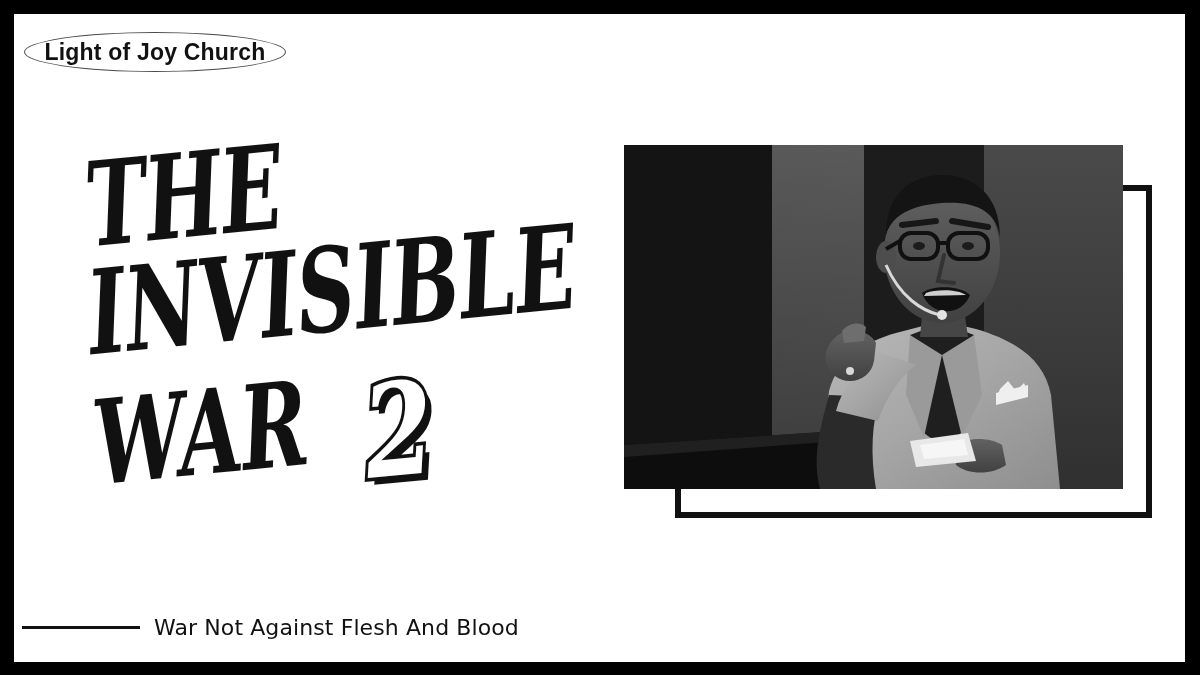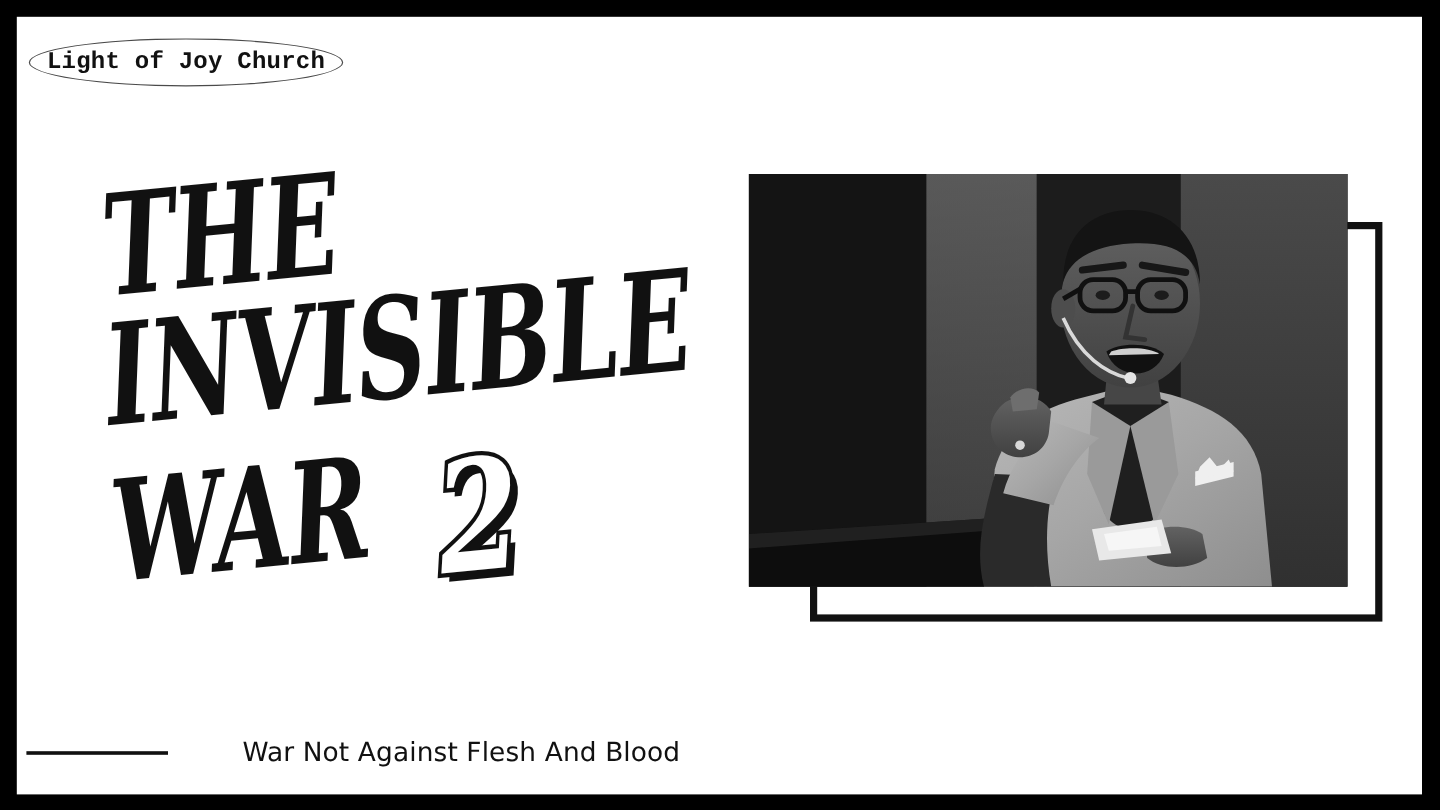--- a/index.html
+++ b/index.html
@@ -40,22 +40,22 @@
     border: 1.3px solid #4a4a4a;
     border-radius: 50%;
     box-sizing: border-box;
   }
   .logo-text {
     position: absolute;
     inset: 0;
     display: flex;
     align-items: center;
     justify-content: center;
-    font-family: Liberation Mono, monospace;
-    font-size: 20px;
+    font-family: Liberation Sans, sans-serif;
+    font-size: 23px;
     font-weight: 600;
     letter-spacing: 0.2px;
     color: #111111;
     white-space: nowrap;
   }
 
   .header-right {
     position: absolute;
     right: 38px;
     top: 24px;
@@ -170,21 +170,20 @@
     height: 3px;
     background: #111111;
   }
   .footer-text {
     font-family: "DejaVu Sans", sans-serif;
     font-size: 22px;
     font-weight: 400;
     color: #111111;
     letter-spacing: 0.1px;
     white-space: nowrap;
-    margin-left: 48px;
   }
 </style>
 </head>
 <body>
 
 <div id="slide">
   <div id="canvas">
 
     <div class="logo-wrap">
       <div class="logo-ellipse"></div>

